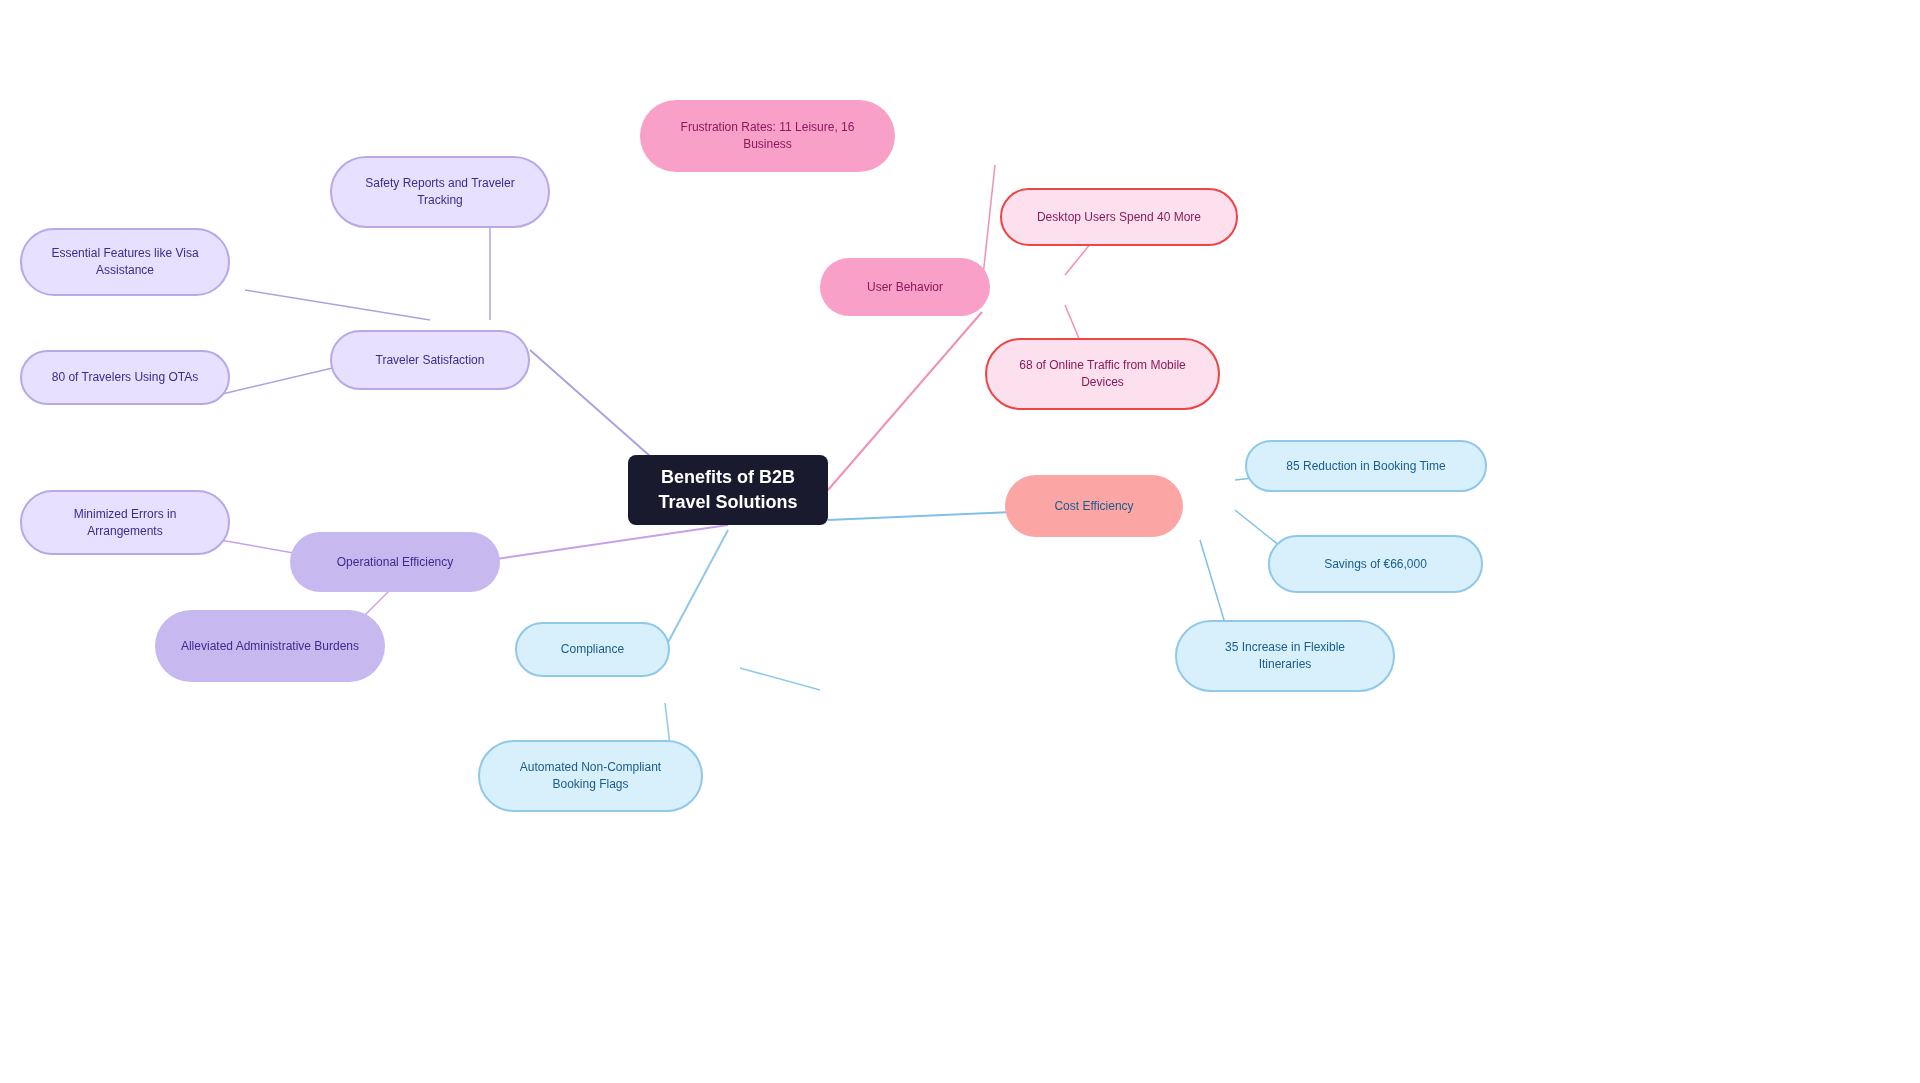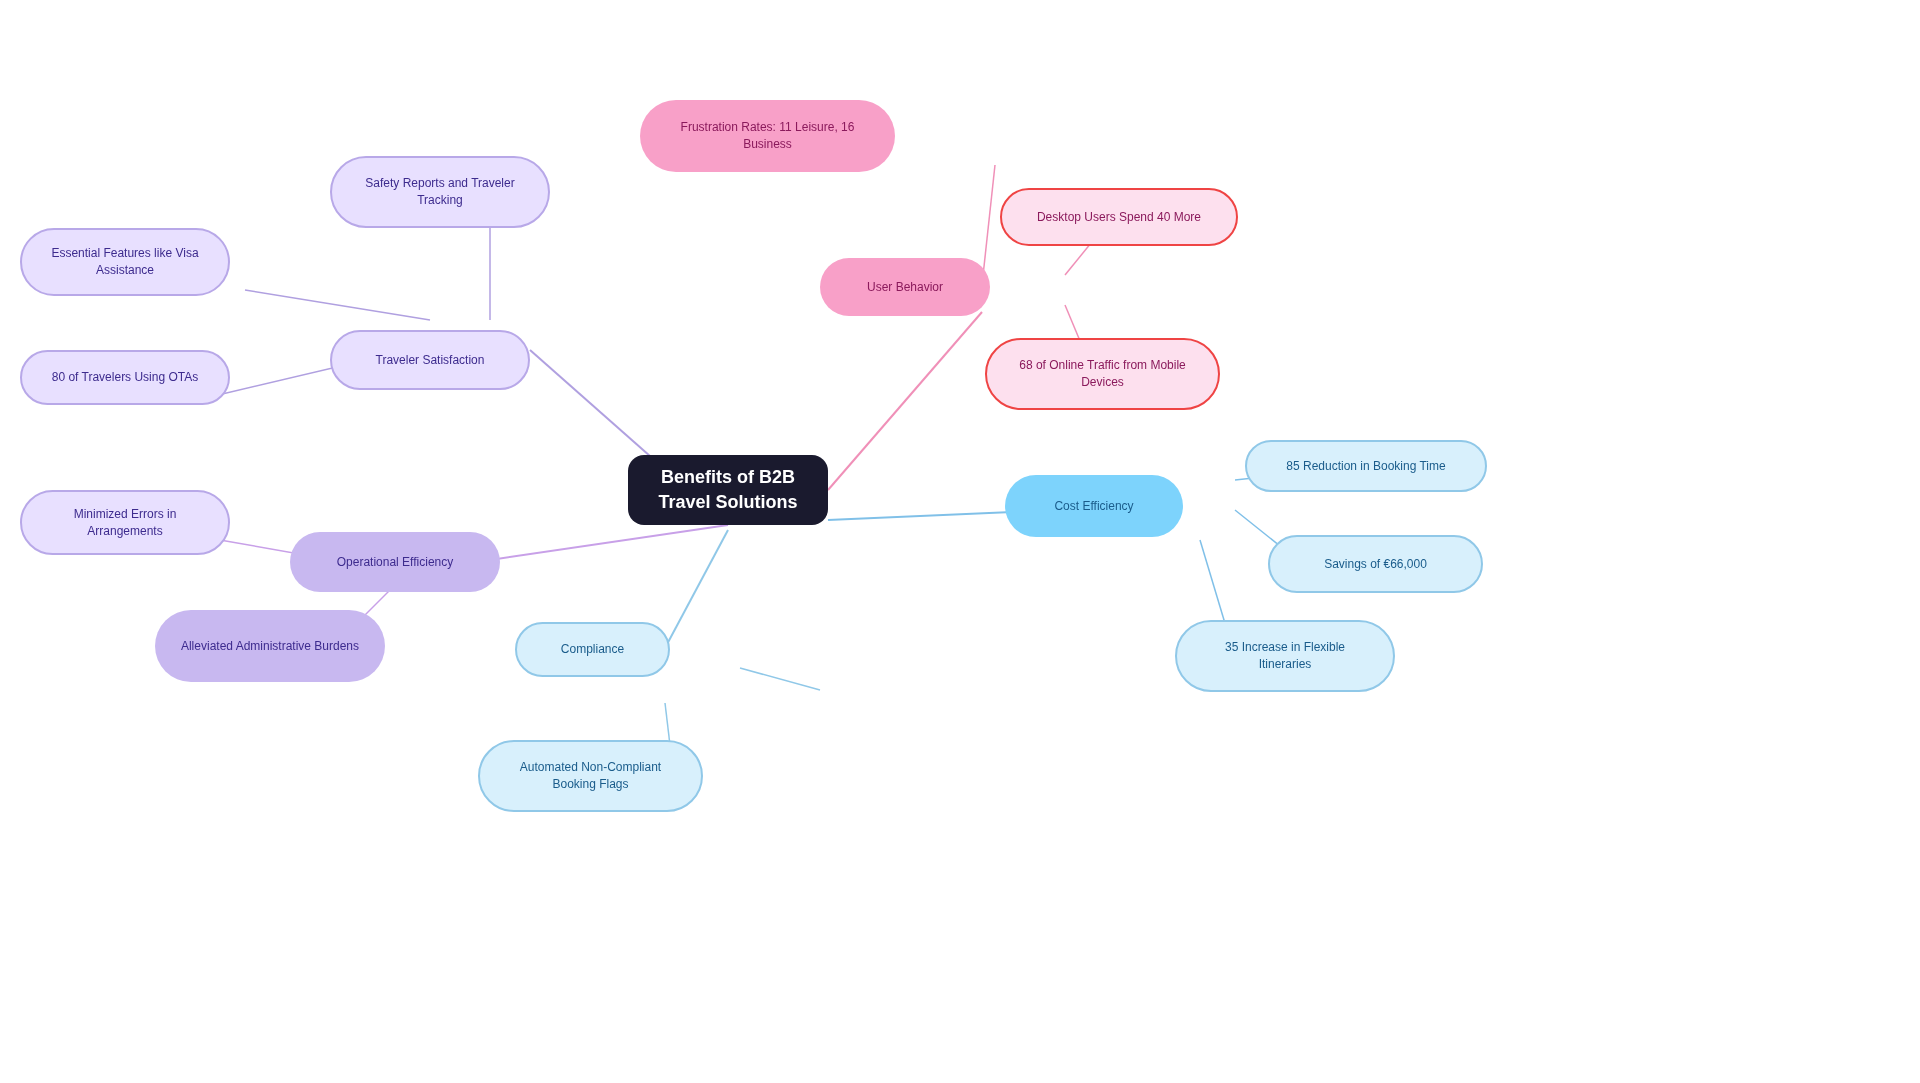--- a/index.html
+++ b/index.html
@@ -35,21 +35,21 @@
       padding: 12px 20px;
       font-size: 12px;
       line-height: 1.4;
       font-weight: 400;
     }
     .node-center {
       background: #1a1a2e;
       color: #ffffff;
       font-size: 18px;
       font-weight: 600;
-      border-radius: 16px;
+      border-radius: 8px;
     }
     .node-purple {
       background: #c8b8f0;
       color: #3d2b8e;
       border: none;
     }
     .node-purple-outline {
       background: #e8e0ff;
       color: #3d2b8e;
       border: 2px solid #b8a8e8;
@@ -58,21 +58,21 @@
       background: #f8a0c8;
       color: #8b1a5c;
       border: none;
     }
     .node-pink-outline {
       background: #fde0ee;
       color: #8b1a5c;
       border: 2px solid #ef4444;
     }
     .node-blue {
-      background: #7dd3fc;
+      background: #fca5a5;
       color: #1a5c8b;
       border: none;
     }
     .node-blue-outline {
       background: #d8f0fc;
       color: #1a5c8b;
       border: 2px solid #90c8e8;
     }
   </style>
 </head>

